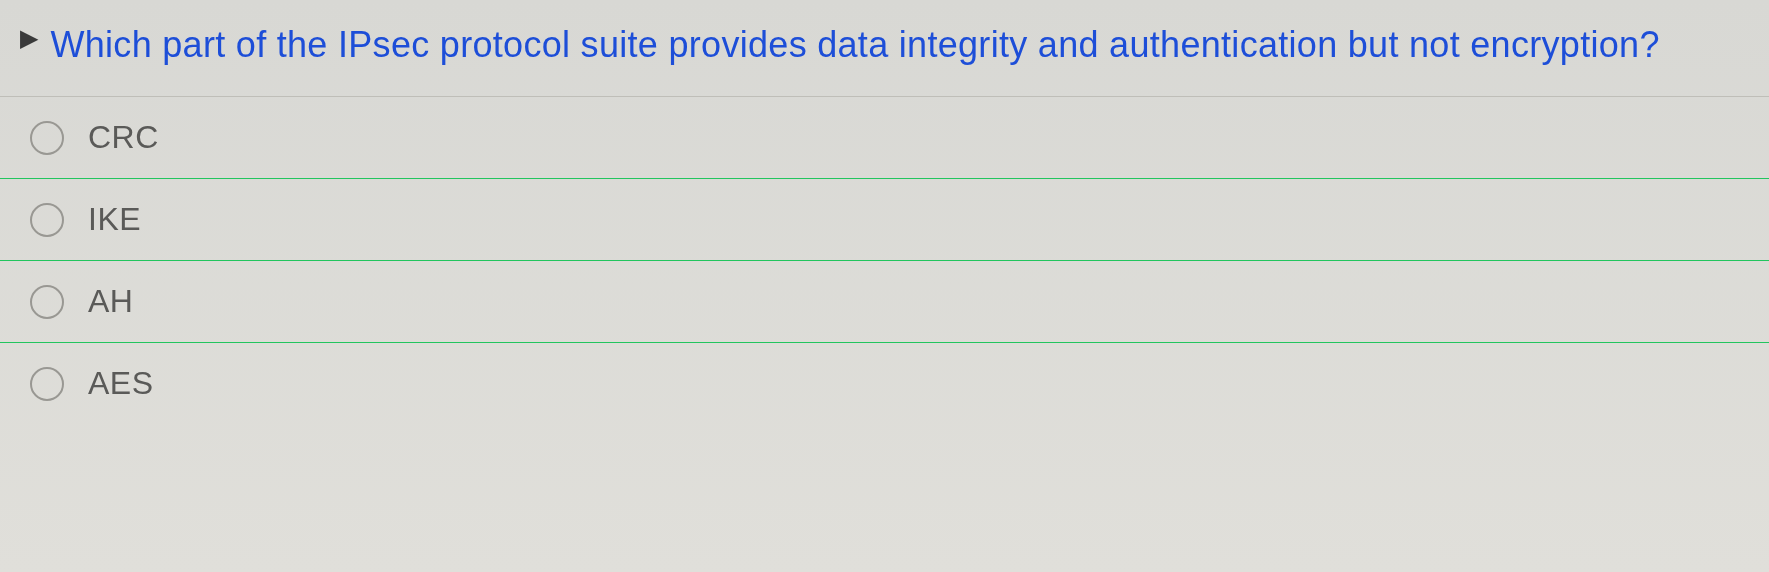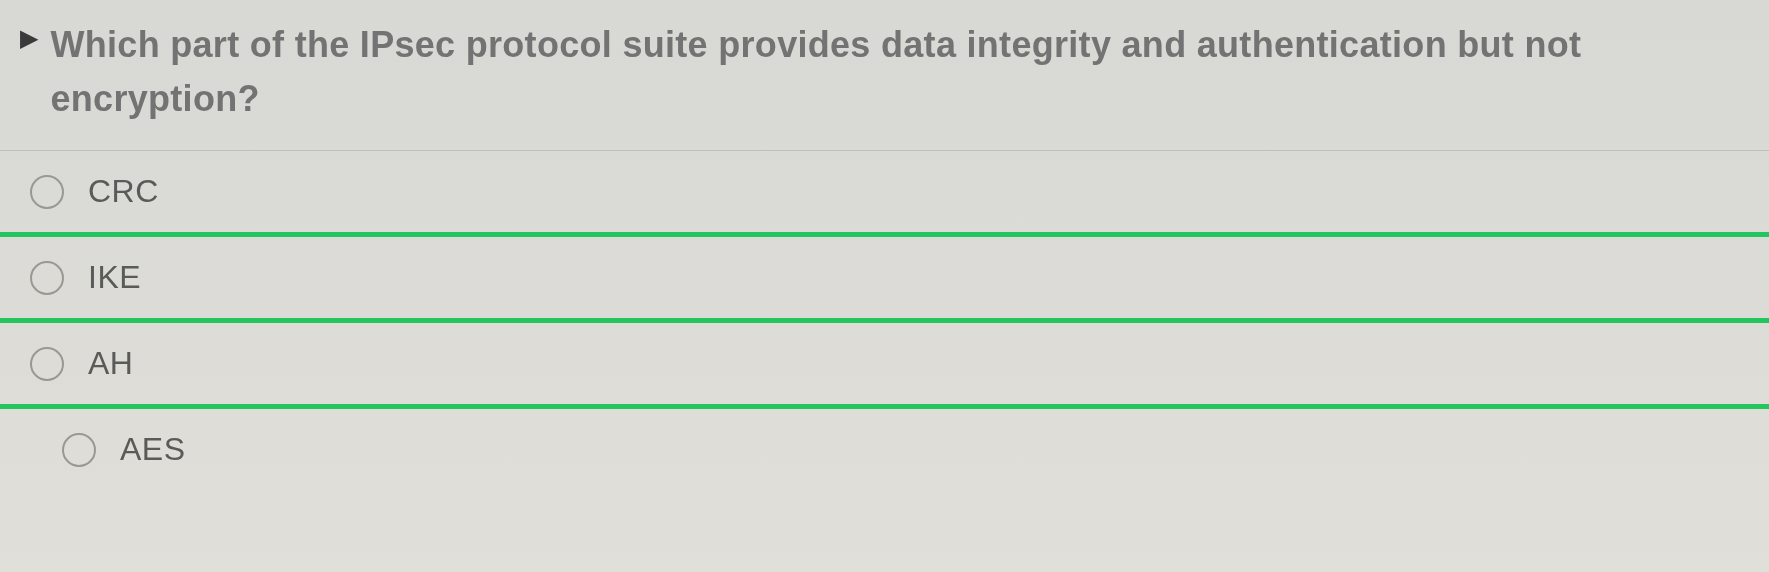--- a/index.html
+++ b/index.html
@@ -30,42 +30,41 @@
     .disclosure-triangle {
       font-size: 24px;
       color: #3a3a3a;
       margin-right: 12px;
       margin-top: 8px;
       line-height: 1;
     }
     
     .question-text {
       font-size: 36px;
-      color: #737373;
+      color: #1d4ed8;
       line-height: 1.5;
-      font-weight: 700;
+      font-weight: 400;
       letter-spacing: 0.3px;
     }
     
     .answer-list {
       list-style: none;
     }
     
     .answer-option {
       display: flex;
       align-items: center;
       padding: 22px 30px;
-      border-bottom: 5px solid #22c55e;
+      border-bottom: 1px solid #22c55e;
       cursor: pointer;
     }
     
     .answer-option:last-child {
       border-bottom: none;
       padding-bottom: 14px;
-      margin-left: 32px;
     }
     
     .radio-button {
       width: 34px;
       height: 34px;
       border: 2px solid #999893;
       border-radius: 50%;
       margin-right: 24px;
       background: transparent;
       flex-shrink: 0;

